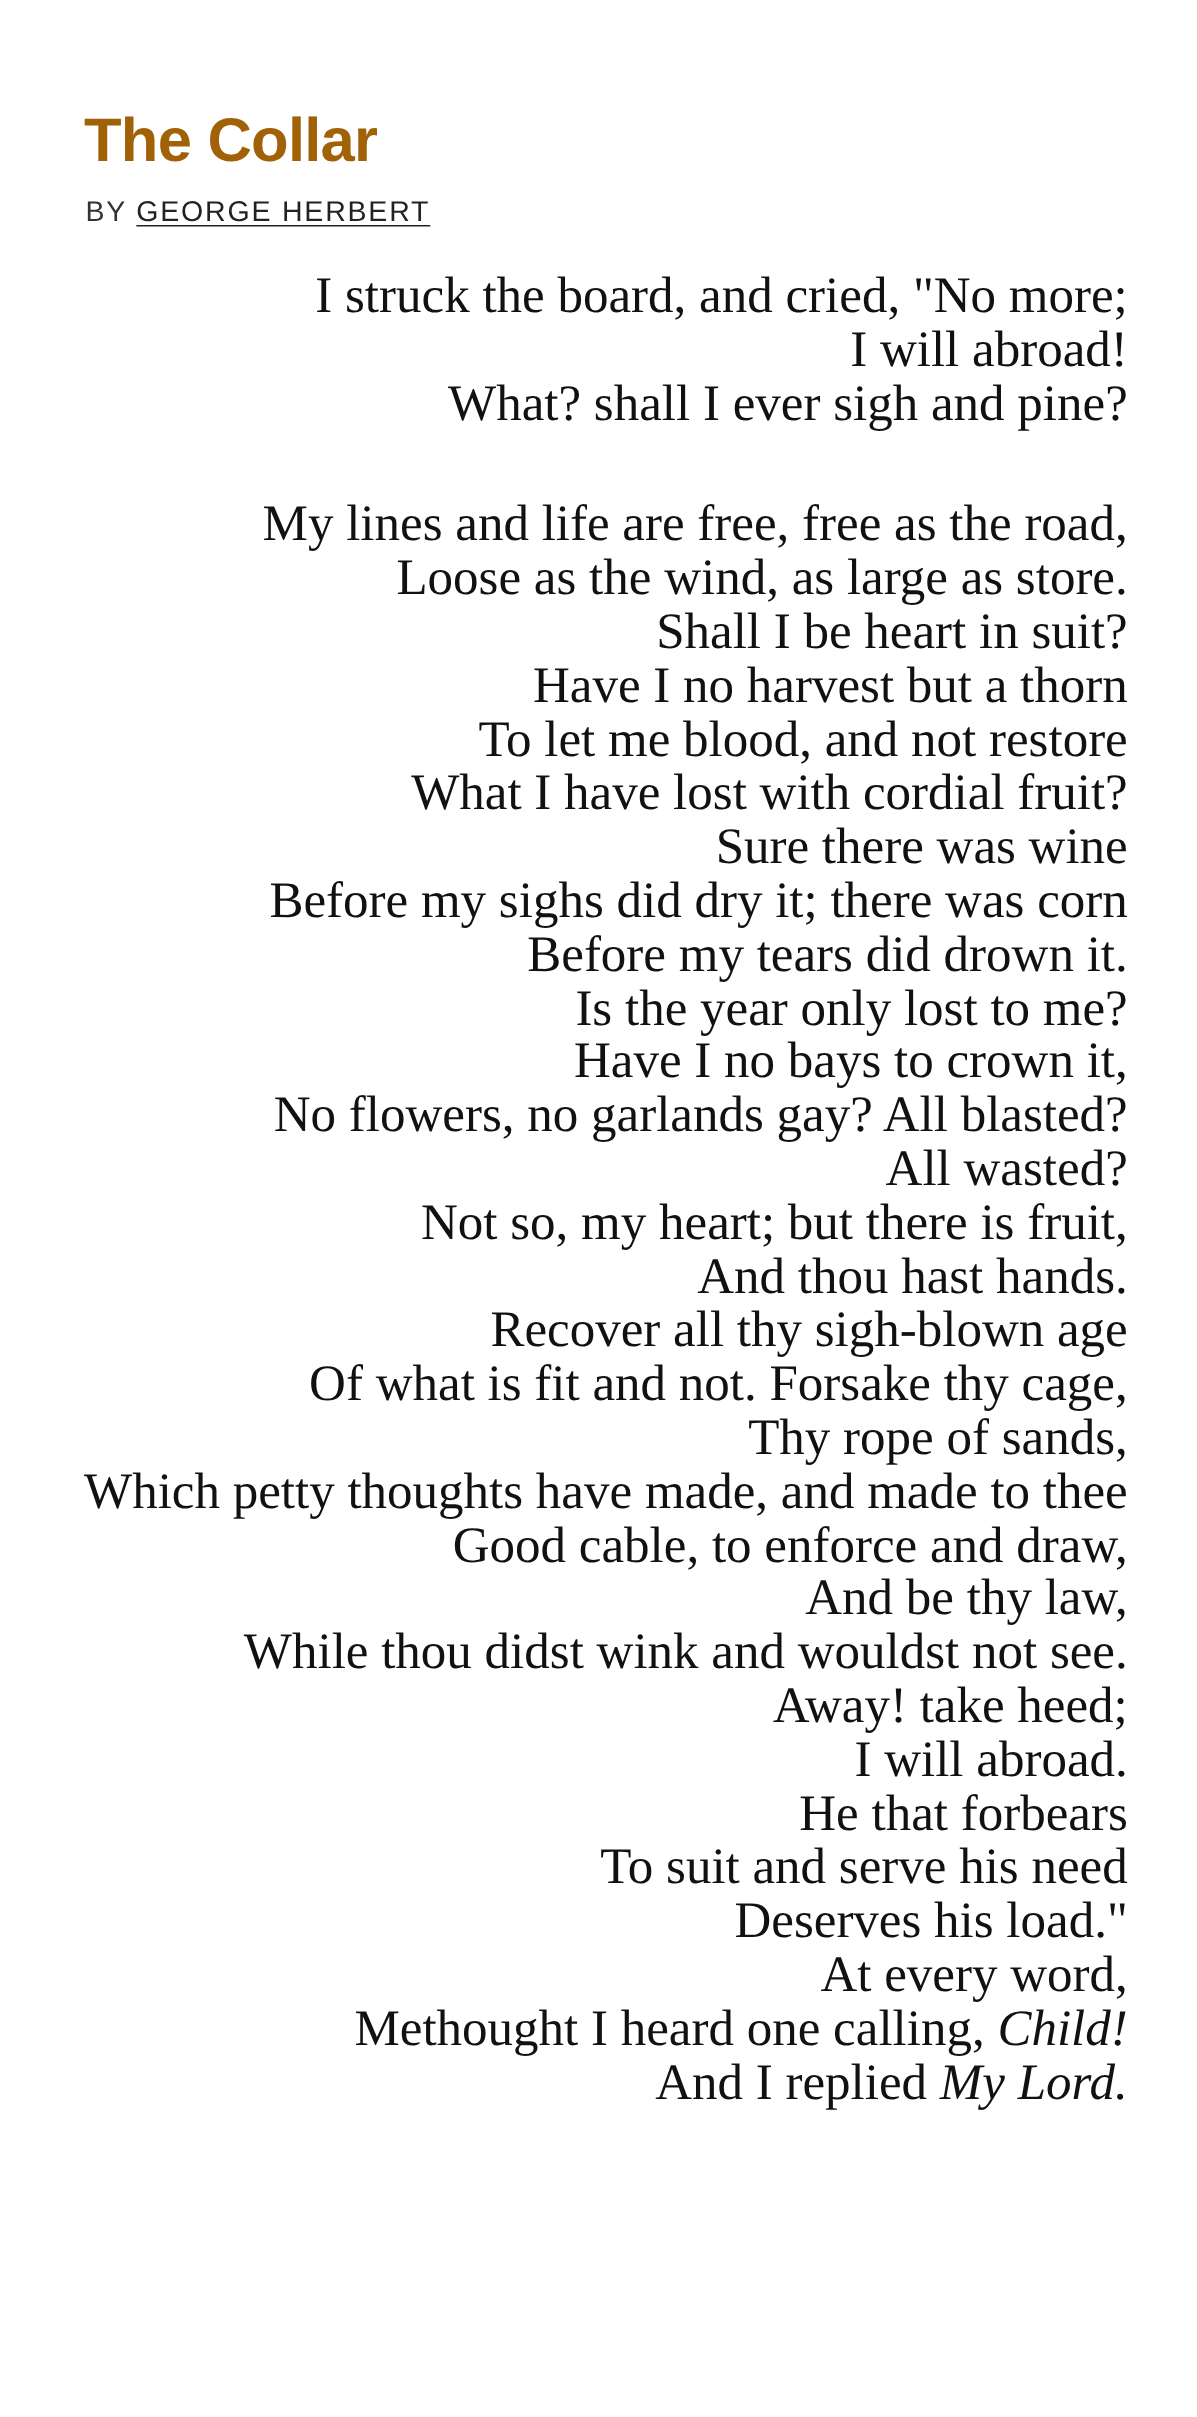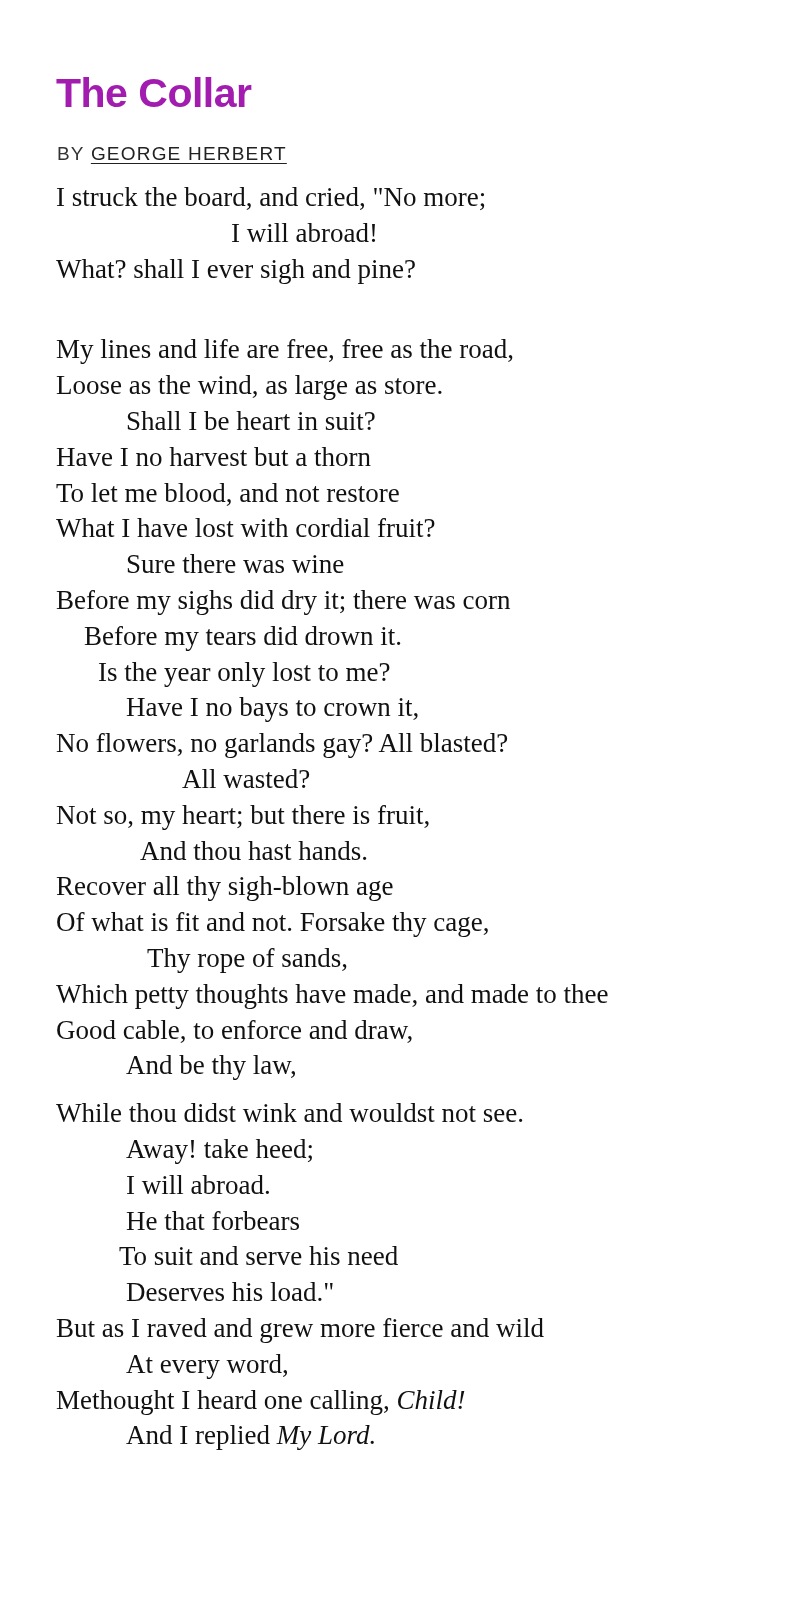--- a/index.html
+++ b/index.html
@@ -2,33 +2,33 @@
 <html><head>
   <meta charset="utf-8">
   <style>
     html, body { margin: 0; padding: 0; background: #ffffff; }
     body { width: 798px; height: 1611px; position: relative; overflow: hidden; }
     .page { position: absolute; left: 56px; top: 0; right: 20px; }
     .title {
       position: absolute; top: 68px; left: 0;
       font-family: "Liberation Sans", sans-serif;
       font-weight: bold; font-size: 41px; letter-spacing: -0.5px;
-      color: #a21caf; margin: 0; line-height: 50px;
+      color: #a16207; margin: 0; line-height: 50px;
     }
     .byline {
-      position: absolute; top: 142px; left: 1px;
+      position: absolute; top: 130px; left: 1px;
       font-family: "Liberation Sans", sans-serif;
       font-size: 19px; letter-spacing: 1.2px; color: #333;
       line-height: 24px;
     }
     .byline a { color: #222; text-decoration: underline; text-underline-offset: 3px; }
     .poem {
       position: absolute; top: 180px; left: 0;
       font-family: "Liberation Serif", serif;
-      font-size: 27px; line-height: 35.8px; color: #111;
+      font-size: 34px; line-height: 35.8px; color: #111; text-align: right;
     }
     .line { white-space: pre; display: block; height: 35.8px; }
     .line em { font-style: italic; }
   </style>
 </head>
 <body>
 
 <div class="page">
   <h1 class="title">The Collar</h1>
   <div class="byline">
@@ -52,24 +52,23 @@
       <div class="line" style="padding-left: 0px;"><span>No flowers, no garlands gay? All blasted?</span></div>
       <div class="line" style="padding-left: 126px;"><span>All wasted?</span></div>
       <div class="line" style="padding-left: 0px;"><span>Not so, my heart; but there is fruit,</span></div>
       <div class="line" style="padding-left: 84px;"><span>And thou hast hands.</span></div>
       <div class="line" style="padding-left: 0px;"><span>Recover all thy sigh-blown age</span></div>
       <div class="line" style="padding-left: 0px;"><span>Of what is fit and not. Forsake thy cage,</span></div>
       <div class="line" style="padding-left: 91px;"><span>Thy rope of sands,</span></div>
       <div class="line" style="padding-left: 0px;"><span>Which petty thoughts have made, and made to thee</span></div>
       <div class="line" style="padding-left: 0px;"><span>Good cable, to enforce and draw,</span></div>
       <div class="line" style="padding-left: 70px;"><span>And be thy law,</span></div>
-      <div class="line" style="padding-left: 0px; margin-top: 12px;"><span>While thou didst wink and wouldst not see.</span></div>
+      <div class="line" style="padding-left: 0px;"><span>While thou didst wink and wouldst not see.</span></div>
       <div class="line" style="padding-left: 70px;"><span>Away! take heed;</span></div>
       <div class="line" style="padding-left: 70px;"><span>I will abroad.</span></div>
       <div class="line" style="padding-left: 70px;"><span>He that forbears</span></div>
       <div class="line" style="padding-left: 63px;"><span>To suit and serve his need</span></div>
       <div class="line" style="padding-left: 70px;"><span>Deserves his load."</span></div>
-      <div class="line" style="padding-left: 0px;"><span>But as I raved and grew more fierce and wild</span></div>
       <div class="line" style="padding-left: 70px;"><span>At every word,</span></div>
       <div class="line" style="padding-left: 0px;"><span>Methought I heard one calling, </span><em>Child!</em></div>
       <div class="line" style="padding-left: 70px;"><span>And I replied </span><em>My Lord.</em></div>
     </div>
 </div>
 
 </body></html>

